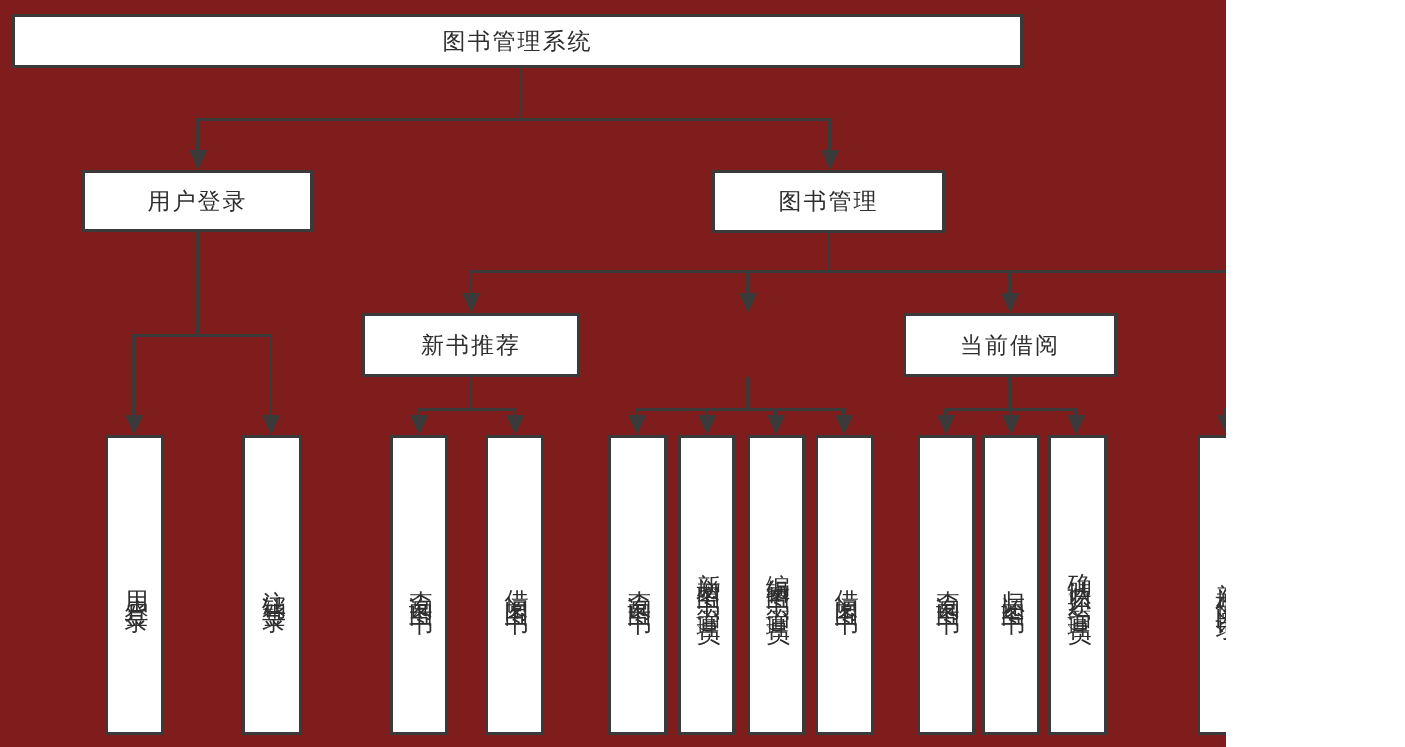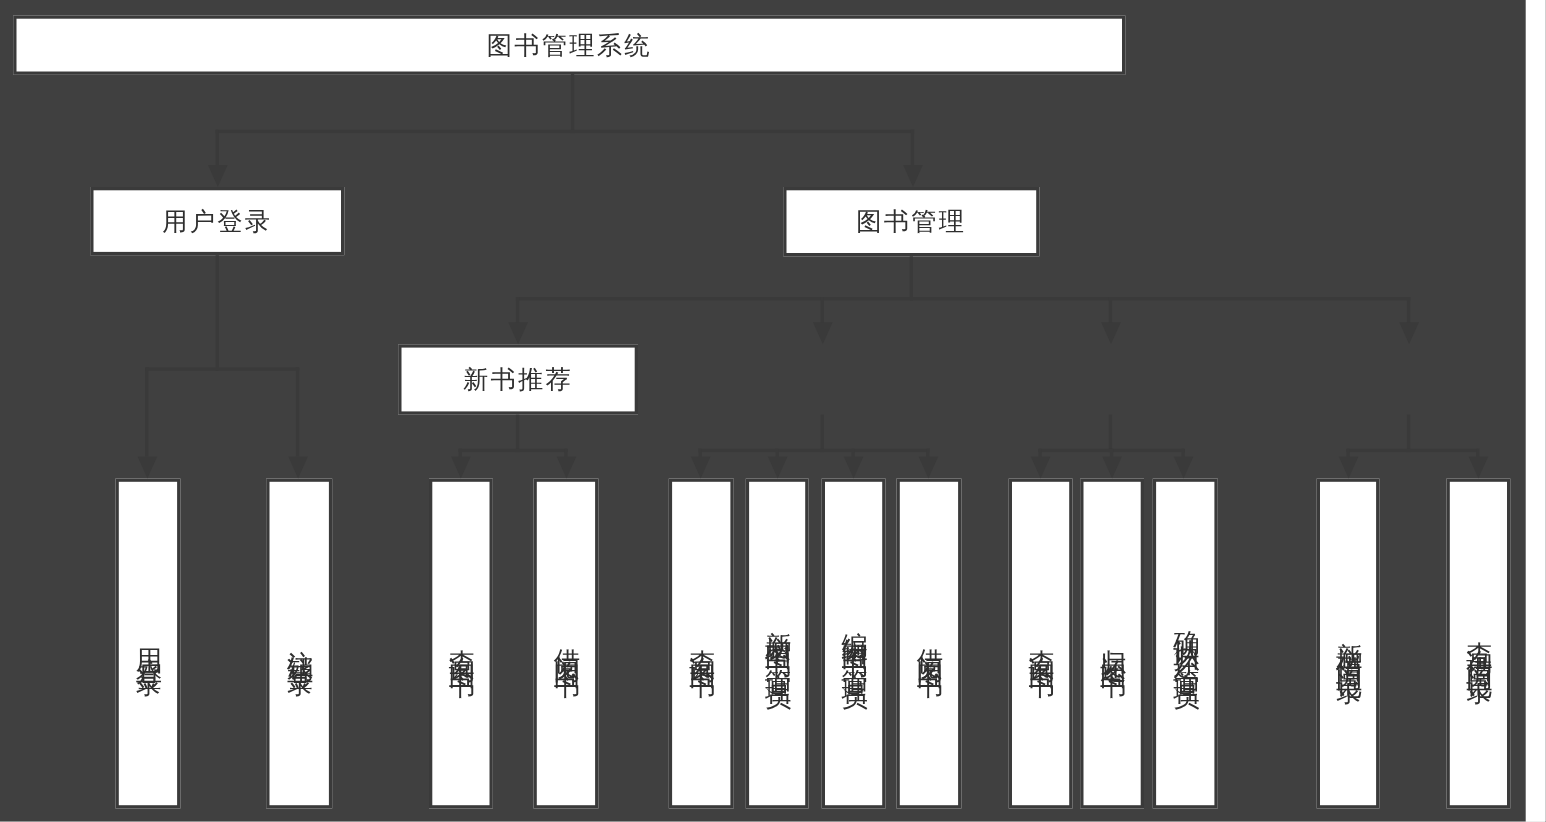--- a/index.html
+++ b/index.html
@@ -1,18 +1,18 @@
 <!DOCTYPE html>
 <html><head>
 <meta charset="utf-8">
 <style>
   html,body { margin:0; padding:0; background:#ffffff; }
   #stage {
-    position:relative; width:1387px; height:747px; background:#404040;
-    font-family:Liberation Serif, serif; overflow:hidden;
+    position:relative; width:1226px; height:747px; background:#7f1d1d;
+    font-family:Liberation Mono, monospace; overflow:hidden;
   }
   .box {
     position:absolute; box-sizing:border-box;
     border:3px solid #3a3a3a; background:#ffffff;
     display:flex; align-items:center; justify-content:center;
     color:#2e2e2e;
   }
   .hbox { font-size:23px; letter-spacing:2px; }
   .vbox {
     writing-mode:vertical-rl; text-orientation:mixed;
@@ -36,20 +36,21 @@
 <body>
 
 <div id="stage">
 
   <div class="box hbox" style="left:12px;top:14px;width:1011px;height:54px">图书管理系统</div>
 
   <div class="box hbox" style="left:82px;top:170px;width:231px;height:62px">用户登录</div>
   <div class="box hbox" style="left:362px;top:313px;width:218px;height:64px">新书推荐</div>
 
   <div class="box hbox" style="left:712px;top:170px;width:233px;height:63px">图书管理</div>
+  <div class="box hbox" style="left:903px;top:313px;width:214px;height:64px">当前借阅</div>
 
   <div class="box vbox" style="left:105px;top:435px;width:59px;height:300px">用户登录</div>
   <div class="box vbox" style="left:242px;top:435px;width:60px;height:300px">注销登录</div>
 
   <div class="box vbox" style="left:390px;top:435px;width:58px;height:300px">查询图书</div>
   <div class="box vbox" style="left:485px;top:435px;width:59px;height:300px">借阅图书</div>
 
   <div class="box vbox" style="left:608px;top:435px;width:59px;height:300px">查询图书</div>
   <div class="box vbox" style="left:678px;top:435px;width:57px;height:300px">新增图书（管理员）</div>
   <div class="box vbox" style="left:747px;top:435px;width:58px;height:300px">编辑图书（管理员）</div>

